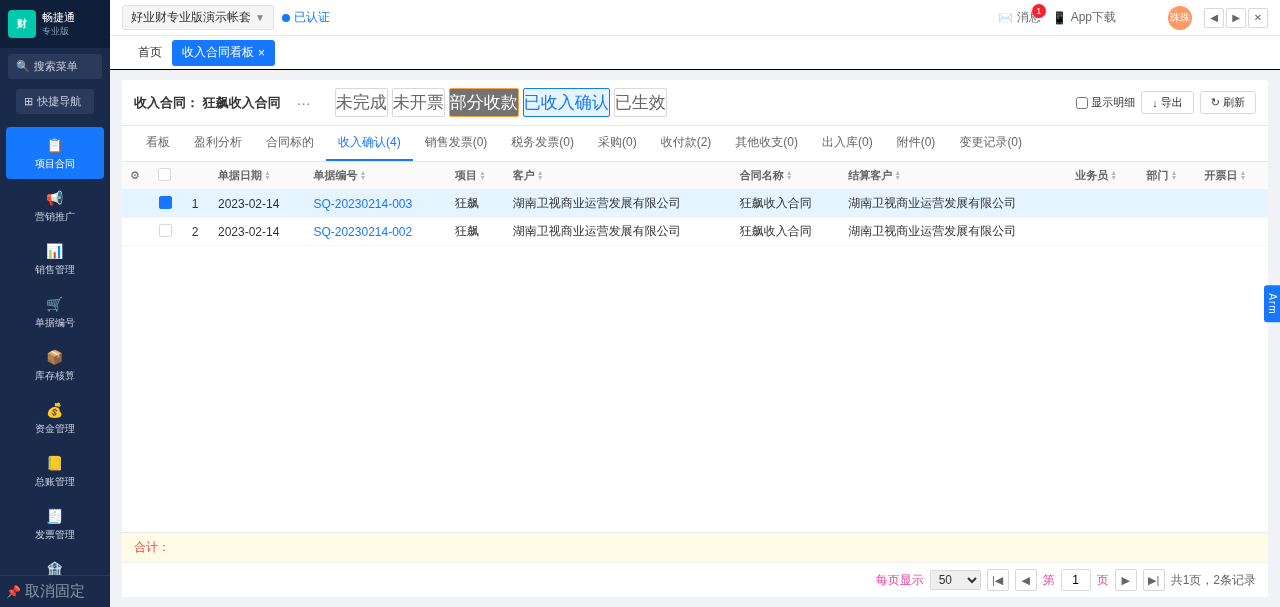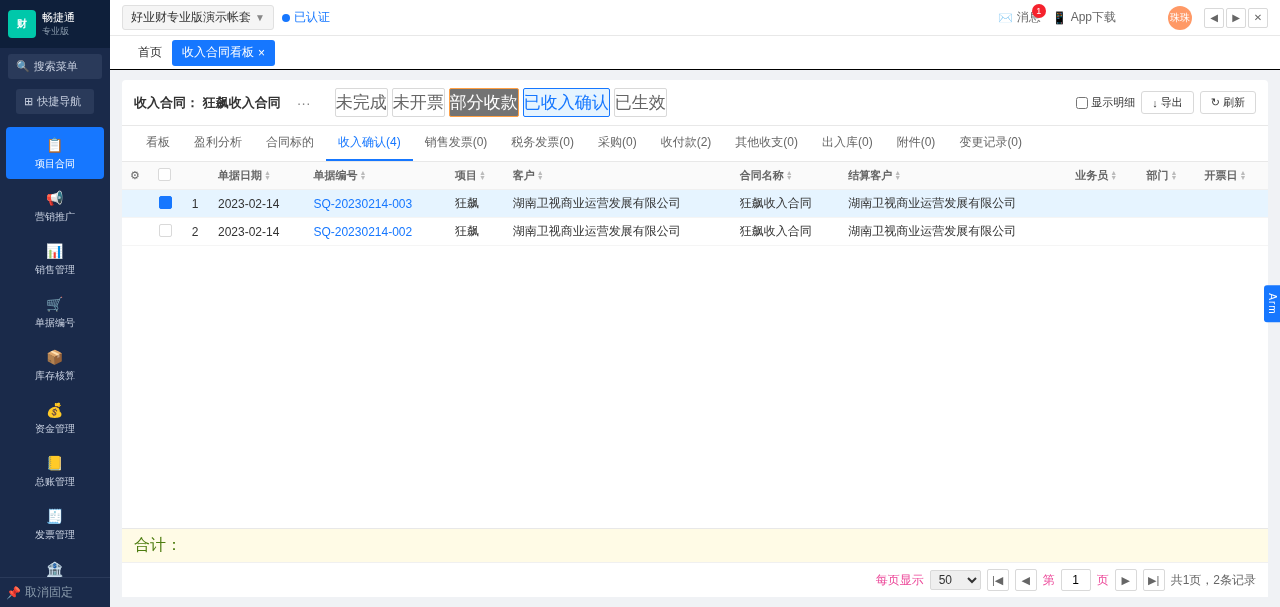--- a/index.html
+++ b/index.html
@@ -13,21 +13,21 @@
     .sidebar-logo-sub { font-size: 9px; color: #8899aa; }
     .sidebar-search-btn { background: #2a3a5a; border: none; color: #c8d0e0; width: 100%; padding: 5px 8px; border-radius: 3px; cursor: pointer; font-size: 11px; display: flex; align-items: center; gap: 4px; }
     .sidebar-nav-btn { padding: 5px 8px; margin: 2px 8px; background: #2a3a5a; border: none; color: #c8d0e0; border-radius: 3px; cursor: pointer; font-size: 11px; display: flex; align-items: center; gap: 4px; width: calc(100% - 16px); }
     .sidebar-item { display: flex; flex-direction: column; align-items: center; padding: 8px 4px; cursor: pointer; border-radius: 4px; margin: 1px 6px; }
     .sidebar-item.active { background: #1677ff; }
     .sidebar-item-icon { width: 20px; height: 20px; display: flex; align-items: center; justify-content: center; font-size: 14px; margin-bottom: 2px; }
     .sidebar-item-label { font-size: 10px; color: #c8d0e0; text-align: left; }
     .sidebar-item.active .sidebar-item-label { color: #fff; }
     .sidebar-nav { flex: 1; overflow-y: auto; padding: 4px 0; }
     .sidebar-bottom { border-top: 1px solid #2a3a5a; padding: 6px; display: flex; align-items: center; gap: 4px; cursor: pointer; }
-    .sidebar-bottom-text { font-size: 12px; color: #8899aa; font-family: Liberation Serif, serif; }
+    .sidebar-bottom-text { font-size: 15px; color: #8899aa; font-family: Liberation Serif, serif; }
 
     
     .main { flex: 1; display: flex; flex-direction: column; background: #f0f2f5; overflow: hidden; }
 
     
     .topbar { background: #fff; display: flex; align-items: center; padding: 0 12px; height: 36px; border-bottom: 1px solid #e8e8e8; gap: 8px; flex-shrink: 0; }
     .topbar-workspace { display: flex; align-items: center; gap: 4px; background: #f5f5f5; border: 1px solid #e0e0e0; border-radius: 3px; padding: 3px 8px; font-size: 12px; color: #333; cursor: pointer; }
     .topbar-workspace-arrow { font-size: 10px; color: #888; }
     .topbar-certified { display: flex; align-items: center; gap: 4px; color: #1677ff; font-size: 12px; }
     .topbar-certified-dot { width: 8px; height: 8px; background: #1677ff; border-radius: 50%; }
@@ -71,21 +71,21 @@
     .data-table th { padding: 6px 8px; text-align: left; color: #666; font-weight: normal; border-bottom: 1px solid #f0f0f0; white-space: nowrap; font-size: 11px; }
     .data-table td { padding: 5px 8px; border-bottom: 1px solid #f5f5f5; color: #333; white-space: nowrap; }
     .data-table tr.selected td { background: #e6f4ff; }
     .link-text { color: #1677ff; cursor: pointer; text-decoration: none; }
     .col-number { color: #888; text-align: center; width: 30px; }
     .col-check { width: 30px; text-align: center; }
     .settings-icon { color: #666; cursor: pointer; }
 
     
     .table-footer { background: #fffbe6; border-top: 1px solid #e8e8e8; padding: 6px 12px; display: flex; align-items: center; flex-shrink: 0; }
-    .total-label { font-size: 16px; color: #4d7c0f; font-weight: 500; }
+    .total-label { font-size: 12px; color: #ef4444; font-weight: 500; }
 
     
     .pagination { background: #fff; border-top: 1px solid #f0f0f0; padding: 6px 12px; display: flex; align-items: center; justify-content: flex-end; gap: 6px; flex-shrink: 0; }
     .page-size-label { font-size: 12px; color: #ec4899; }
     .page-size-select { border: 1px solid #d9d9d9; border-radius: 2px; padding: 1px 4px; font-size: 12px; color: #333; }
     .page-nav-btn { width: 22px; height: 22px; border: 1px solid #d9d9d9; background: #fff; border-radius: 2px; cursor: pointer; display: flex; align-items: center; justify-content: center; font-size: 11px; color: #666; }
     .page-input { width: 30px; height: 22px; border: 1px solid #d9d9d9; border-radius: 2px; text-align: center; font-size: 12px; }
     .page-info { font-size: 12px; color: #666; }
 
     

